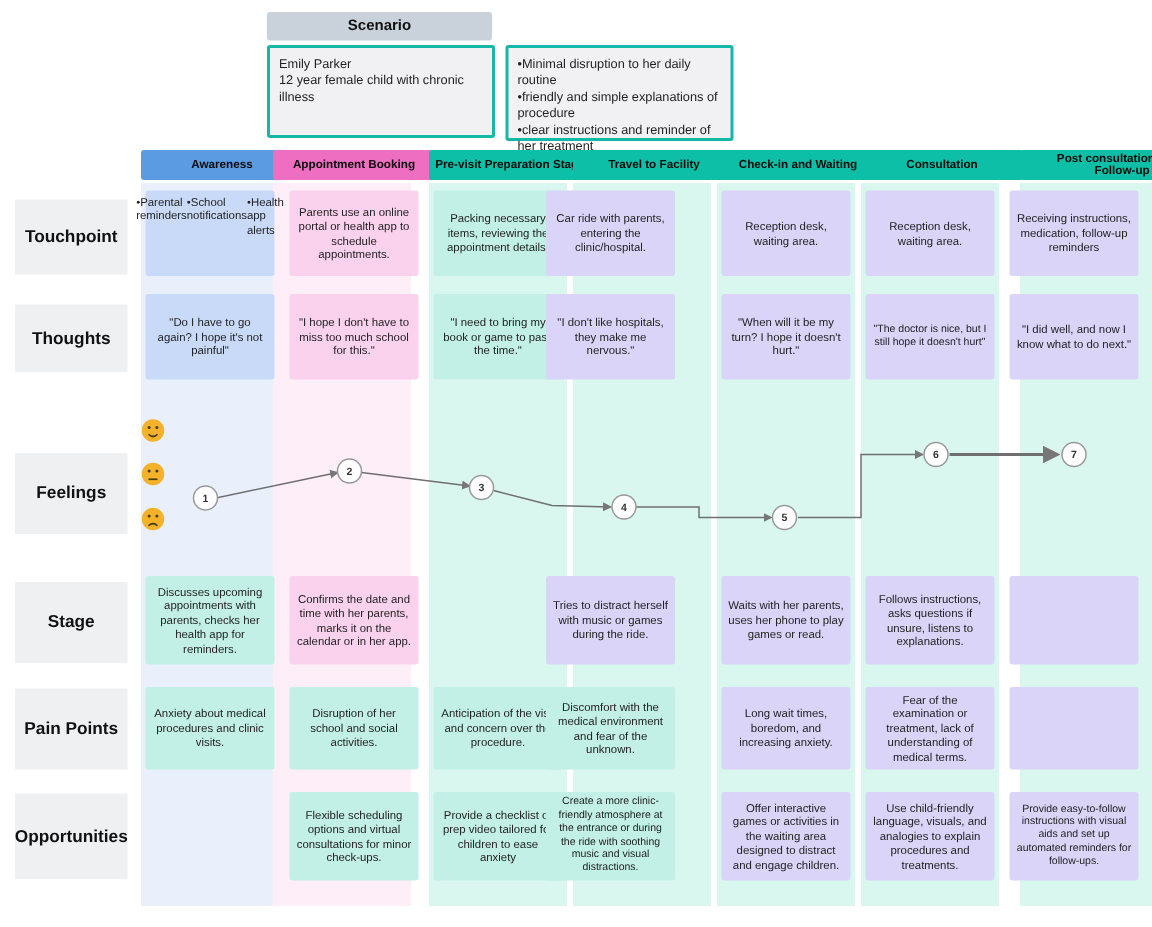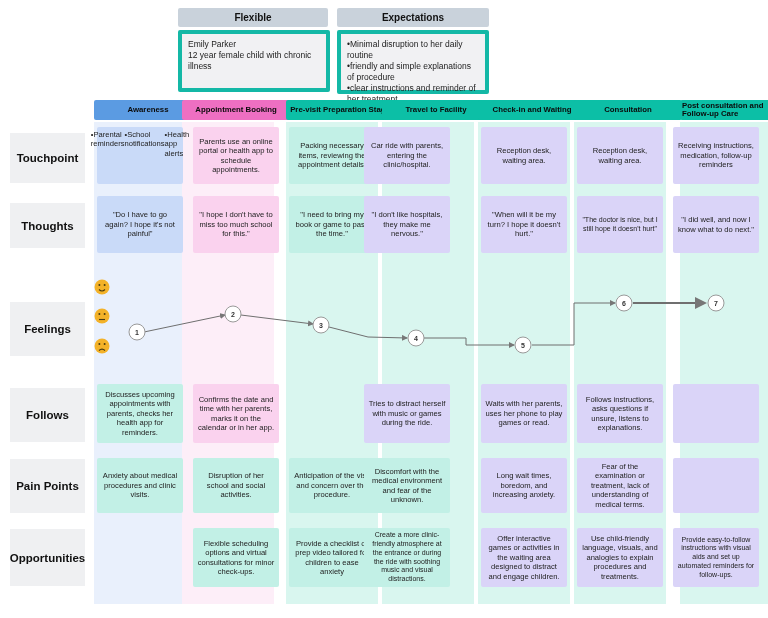--- a/index.html
+++ b/index.html
@@ -3,38 +3,38 @@
 <meta charset="utf-8">
 <style>
   html,body{margin:0;padding:0;background:#fff;}
   .page{position:relative;width:768px;height:618px;background:#fff;
         font-family:"Liberation Sans","DejaVu Sans",sans-serif;color:#1a1a1a;overflow:hidden;}
 
   
   .topbox-h{position:absolute;height:19px;background:#c9d2db;border-radius:2px;
             display:flex;align-items:center;justify-content:center;
             font-size:10px;font-weight:bold;color:#111;}
-  .topbox-c{position:absolute;background:#f1f1f3;border:4px solid #14b8a6;border-radius:2px;
+  .topbox-c{position:absolute;background:#f1f1f3;border:2px solid #14b8a6;border-radius:2px;
             font-size:8.5px;line-height:1.3;color:#222;padding:5px 6px;box-sizing:border-box;}
   #scen-h{left:178px;top:8px;width:150px;}
   #scen-c{left:178px;top:30px;width:152px;height:62px;}
   #exp-h{left:337px;top:8px;width:152px;}
   #exp-c{left:337px;top:30px;width:152px;height:64px;}
   .bullet{display:block;}
   .bullet::before{content:"\2022 ";}
 
   
   .strip{position:absolute;top:122px;height:482px;width:92px;}
   .x0{left:94px;} .x1{left:182px;} .x2{left:286px;} .x3{left:382px;}
   .x4{left:478px;} .x5{left:574px;} .x6{left:680px;}
   .bg-blue{background:#e9f0fc;} .bg-pink{background:#fdeef8;} .bg-mint{background:#d9f6ef;}
 
   
   .stagehead{position:absolute;top:100px;height:20px;width:108px;border-radius:2px;
-             display:flex;align-items:center;justify-content:center;text-align:left;
+             display:flex;align-items:center;justify-content:center;text-align:right;
              font-size:7.8px;font-weight:bold;color:#0b0b0b;line-height:1.05;padding:0 2px;box-sizing:border-box;}
   .hd-blue{background:#5b9be2;} .hd-pink{background:#ee6fc2;} .hd-teal{background:#0cbfa6;}
 
   
   .rowlabel{position:absolute;left:10px;width:75px;background:#eff0f2;border-radius:0;
             display:flex;align-items:center;justify-content:center;
             font-size:11.5px;font-weight:bold;color:#111;}
   #rl-touch{top:133px;height:50px;} #rl-thoughts{top:203px;height:45px;}
   #rl-feel{top:302px;height:54px;} #rl-action{top:388px;height:54px;}
   #rl-pain{top:459px;height:54px;} #rl-opps{top:529px;height:57px;}
@@ -54,26 +54,25 @@
   .small{font-size:7px;}
 
   
   #feelings-svg{position:absolute;left:0;top:258px;pointer-events:none;}
 </style>
 </head>
 <body>
 
 <div class="page">
 
-  <div class="topbox-h" id="scen-h">Flexible</div>
+  <div class="topbox-h" id="scen-h">Scenario</div>
   <div class="topbox-c" id="scen-c">
     <span>Emily Parker</span><br>
     <span>12 year female child with chronic illness</span>
   </div>
-  <div class="topbox-h" id="exp-h">Expectations</div>
   <div class="topbox-c" id="exp-c">
     <span class="bullet">Minimal disruption to her daily routine</span>
     <span class="bullet">friendly and simple explanations of procedure</span>
     <span class="bullet">clear instructions and reminder of her treatment</span>
   </div>
 
   <div class="strip x0 bg-blue"></div>
   <div class="strip x1 bg-pink"></div>
   <div class="strip x2 bg-mint"></div>
   <div class="strip x3 bg-mint"></div>
@@ -85,21 +84,21 @@
   <div class="stagehead x1 hd-pink">Appointment Booking</div>
   <div class="stagehead x2 hd-teal">Pre-visit Preparation Stage</div>
   <div class="stagehead x3 hd-teal">Travel to Facility</div>
   <div class="stagehead x4 hd-teal">Check-in and Waiting</div>
   <div class="stagehead x5 hd-teal">Consultation</div>
   <div class="stagehead x6 hd-teal">Post consultation and Follow-up Care</div>
 
   <div class="rowlabel" id="rl-touch">Touchpoint</div>
   <div class="rowlabel" id="rl-thoughts">Thoughts</div>
   <div class="rowlabel" id="rl-feel">Feelings</div>
-  <div class="rowlabel" id="rl-action">Follows</div>
+  <div class="rowlabel" id="rl-action">Stage</div>
   <div class="rowlabel" id="rl-pain">Pain Points</div>
   <div class="rowlabel" id="rl-opps">Opportunities</div>
 
   <div class="cell left cx0 r-touch c-blue">
     <span class="bullet">Parental reminders</span>
     <span class="bullet">School notifications</span>
     <span class="bullet">Health app alerts</span>
   </div>
   <div class="cell cx1 r-touch c-pink">Parents use an online portal or health app to schedule appointments.</div>
   <div class="cell cx2 r-touch c-mint">Packing necessary items, reviewing the appointment details.</div>

